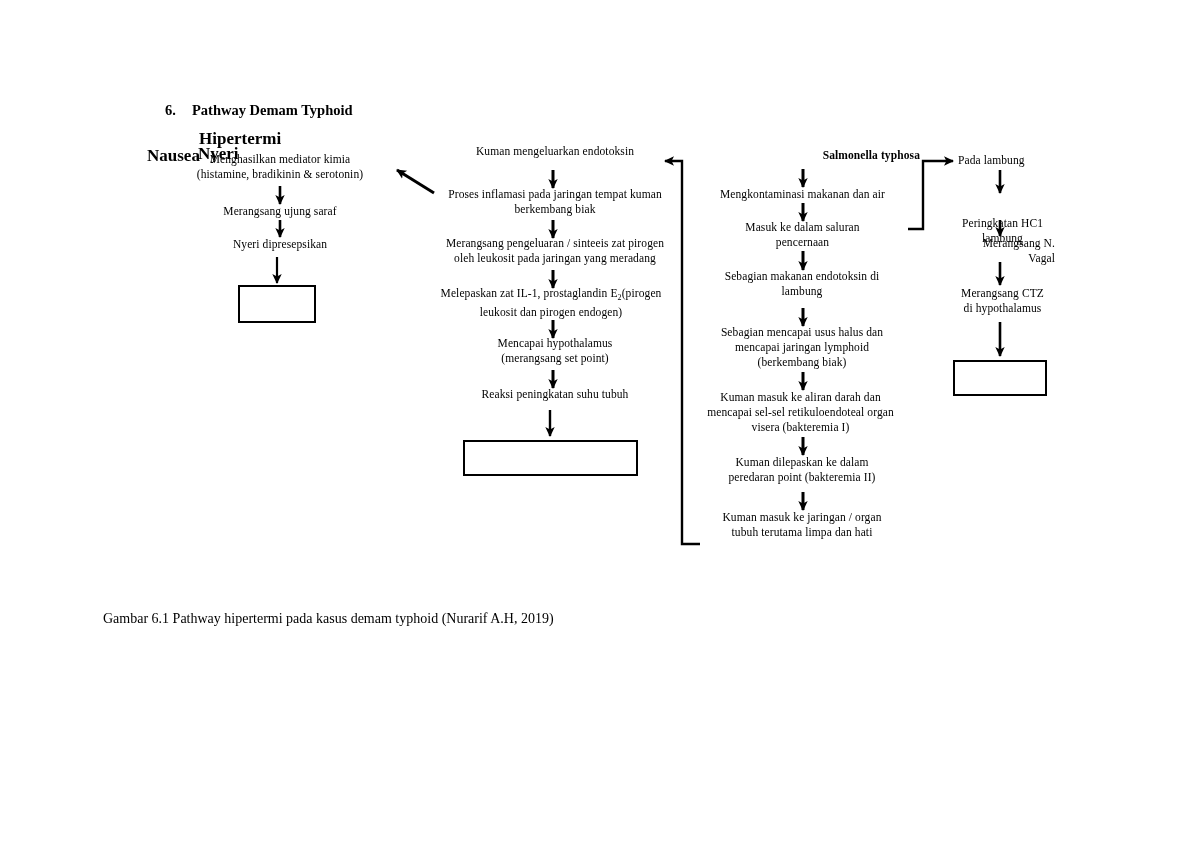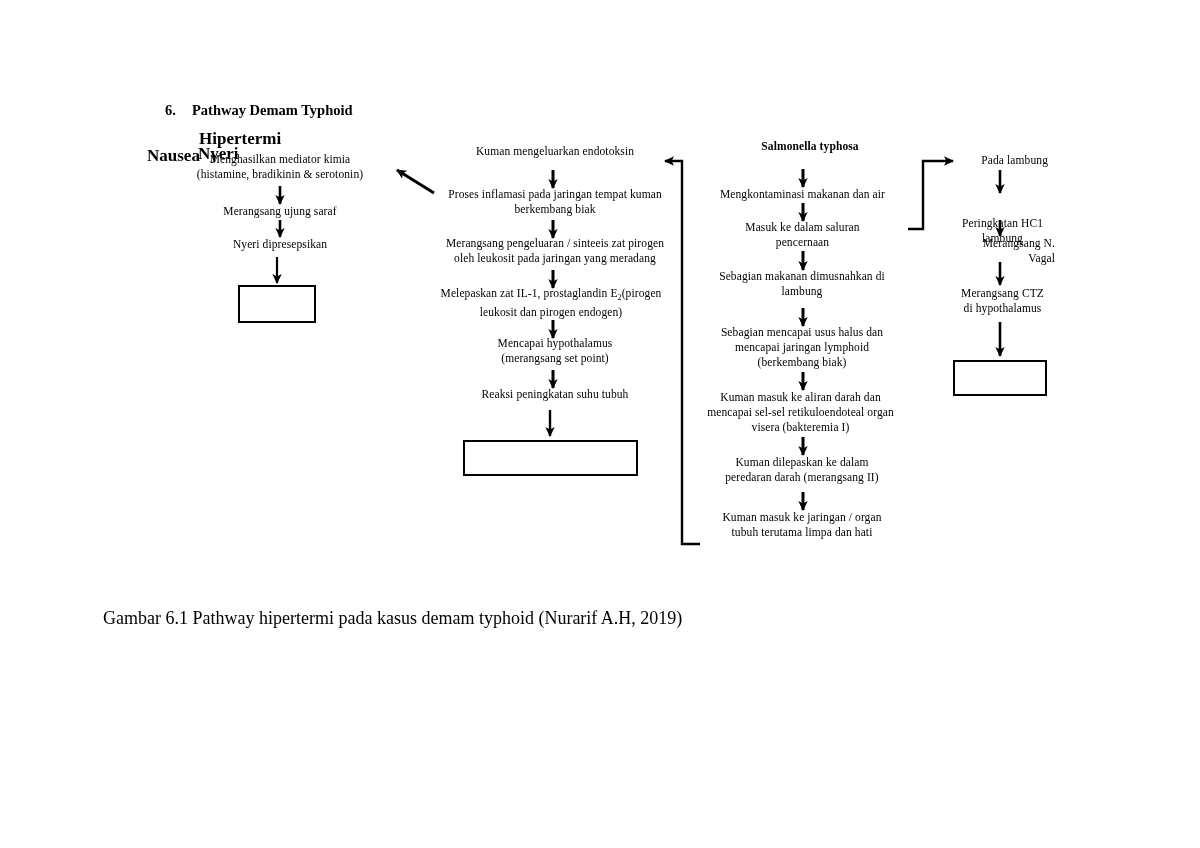--- a/index.html
+++ b/index.html
@@ -32,21 +32,21 @@
   }
   .heading{
     position:absolute;
     font-size:14.5px;
     font-weight:bold;
     line-height:19px;
     white-space:nowrap;
   }
   .caption{
     position:absolute;
-    font-size:18px;
+    font-size:14px;
     line-height:19px;
     white-space:nowrap;
     font-weight:normal;
   }
 
   
   .box{
     position:absolute;
     border:2px solid #000000;
     background:#ffffff;
@@ -81,38 +81,38 @@
   <div class="node" style="left:418px;top:236px;width:274px;">Merangsang pengeluaran / sinteeis zat pirogen
 oleh leukosit pada jaringan yang meradang</div>
 
   <div class="node" style="left:414px;top:286px;width:274px;"><span>Melepaskan zat IL-1, prostaglandin E</span><span class="sub">2</span><span>(pirogen</span><br><span>leukosit dan pirogen endogen)</span></div>
 
   <div class="node" style="left:430px;top:336px;width:250px;">Mencapai hypothalamus
 (merangsang set point)</div>
   <div class="node" style="left:430px;top:387px;width:250px;">Reaksi peningkatan suhu tubuh</div>
   <div class="box" style="left:463px;top:440px;width:175px;height:36px;"></div>
 
-  <div class="node bold" style="left:700px;top:139px;width:220px;text-align:center;">Salmonella typhosa</div>
+  <div class="node bold" style="left:700px;top:148px;width:220px;text-align:right;">Salmonella typhosa</div>
   <div class="node" style="left:695px;top:187px;width:215px;">Mengkontaminasi makanan dan air</div>
   <div class="node" style="left:700px;top:220px;width:205px;">Masuk ke dalam saluran
 pencernaan</div>
-  <div class="node" style="left:697px;top:269px;width:210px;">Sebagian makanan dimusnahkan di
+  <div class="node" style="left:697px;top:269px;width:210px;">Sebagian makanan endotoksin di
 lambung</div>
   <div class="node" style="left:688px;top:390px;width:225px;">Kuman masuk ke aliran darah dan
 mencapai sel-sel retikuloendoteal organ
 visera (bakteremia I)</div>
   <div class="node" style="left:697px;top:325px;width:210px;">Sebagian mencapai usus halus dan
 mencapai jaringan lymphoid
 (berkembang biak)</div>
   <div class="node" style="left:697px;top:455px;width:210px;">Kuman dilepaskan ke dalam
-peredaran darah (merangsang II)</div>
+peredaran point (bakteremia II)</div>
   <div class="node" style="left:697px;top:510px;width:210px;">Kuman masuk ke jaringan / organ
 tubuh terutama limpa dan hati</div>
 
-  <div class="node" style="left:958px;top:153px;width:90px;text-align:right;">Pada lambung</div>
+  <div class="node" style="left:958px;top:153px;width:90px;text-align:left;">Pada lambung</div>
   <div class="node" style="left:950px;top:195px;width:105px;margin-top:21px;">Peringkatan HC1
 lambung</div>
   <div class="node" style="left:950px;top:236px;width:105px;text-align:right;">Merangsang N.
 Vagal</div>
   <div class="node" style="left:945px;top:286px;width:115px;">Merangsang CTZ
 di hypothalamus</div>
   <div class="box" style="left:953px;top:360px;width:94px;height:36px;"></div>
 
   <div class="caption" style="left:103px;top:609px;">Gambar 6.1 Pathway hipertermi pada kasus demam typhoid  (Nurarif A.H, 2019)</div>
 

